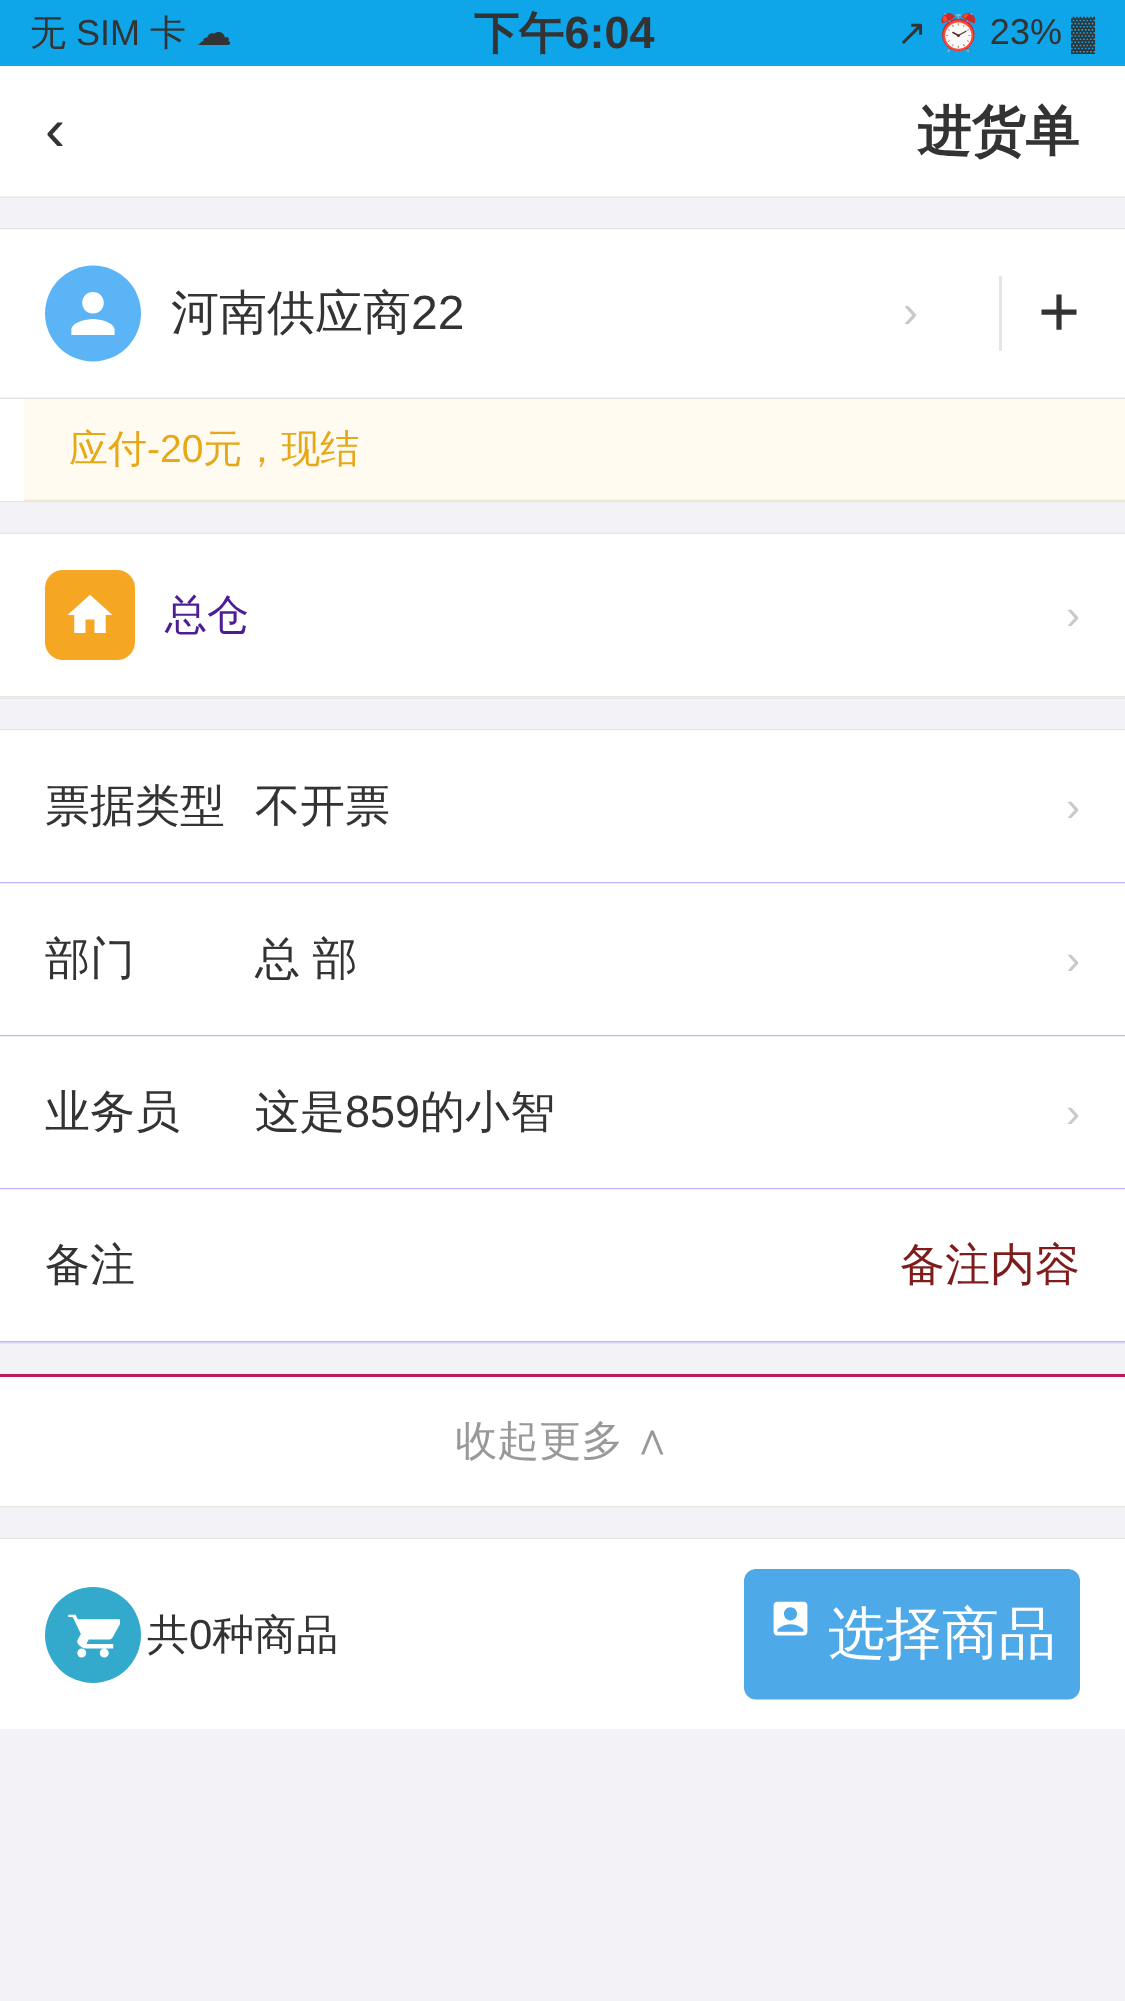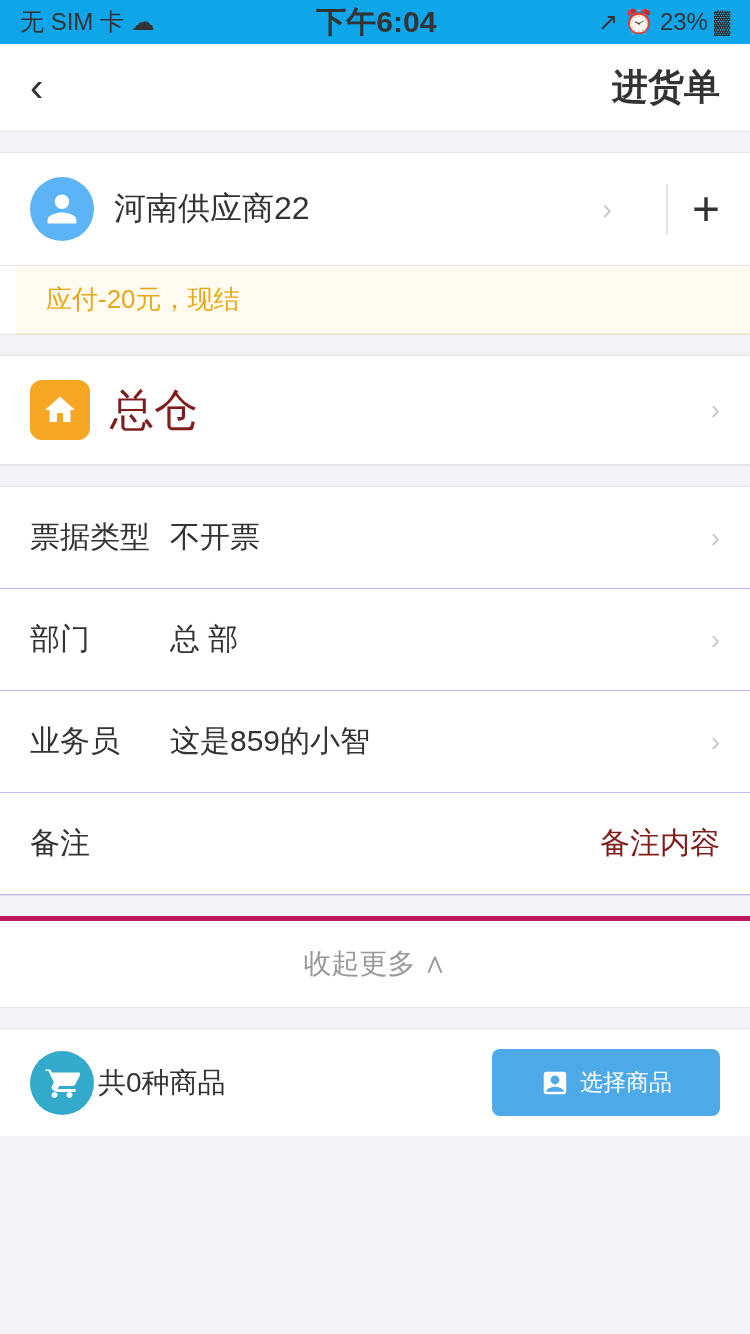--- a/index.html
+++ b/index.html
@@ -170,32 +170,32 @@
       background: #f5a623;
       display: flex;
       align-items: center;
       justify-content: center;
       margin-right: 20px;
       flex-shrink: 0;
     }
     .warehouse-icon svg { width: 36px; height: 36px; fill: #fff; }
     .warehouse-name {
       flex: 1;
-      font-size: 44px;
-      color: #7f1d1d;
+      font-size: 28px;
+      color: #4c1d95;
     }
     .warehouse-chevron {
       color: #c8c8cd;
       font-size: 28px;
     }
 
     
     .collapse-row {
       background: #fff;
-      border-top: 5px solid #be185d;
+      border-top: 2px solid #be185d;
       border-bottom: 1px solid #e5e5e5;
       text-align: center;
       padding: 24px;
       color: #999;
       font-size: 28px;
       cursor: pointer;
     }
 
     
     .bottom-bar {
@@ -219,24 +219,24 @@
     .product-icon svg { width: 36px; height: 36px; fill: #fff; }
     .product-count {
       flex: 1;
       font-size: 28px;
       color: #333;
     }
     .select-btn {
       background: #4da9e8;
       color: #fff;
       border-radius: 8px;
-      padding: 18px 48px;
-      font-size: 23px;
-      display: flex;
-      align-items: flex-end;
+      padding: 18px 16px;
+      font-size: 38px;
+      display: flex;
+      align-items: flex-start;
       gap: 10px;
       cursor: pointer;
       border: none;
       outline: none;
     }
     .select-btn svg { width: 30px; height: 30px; fill: #fff; }
 
     
     .page-bg {
       background: #f2f2f7;

